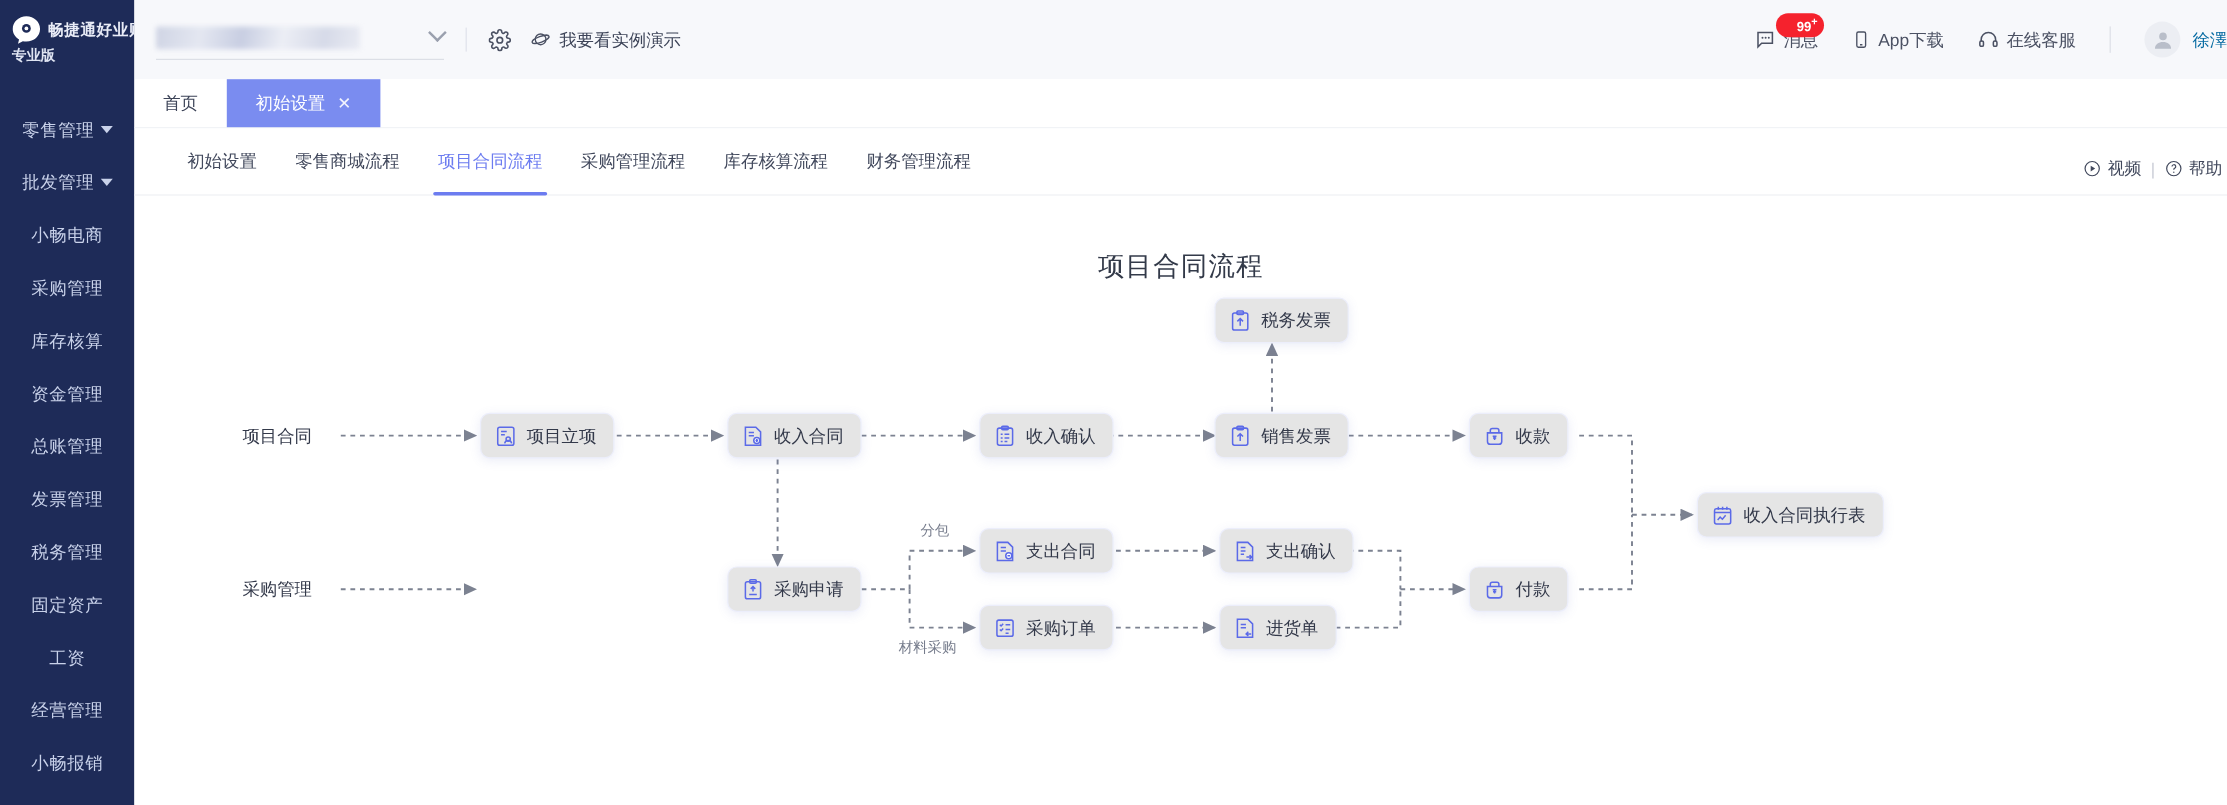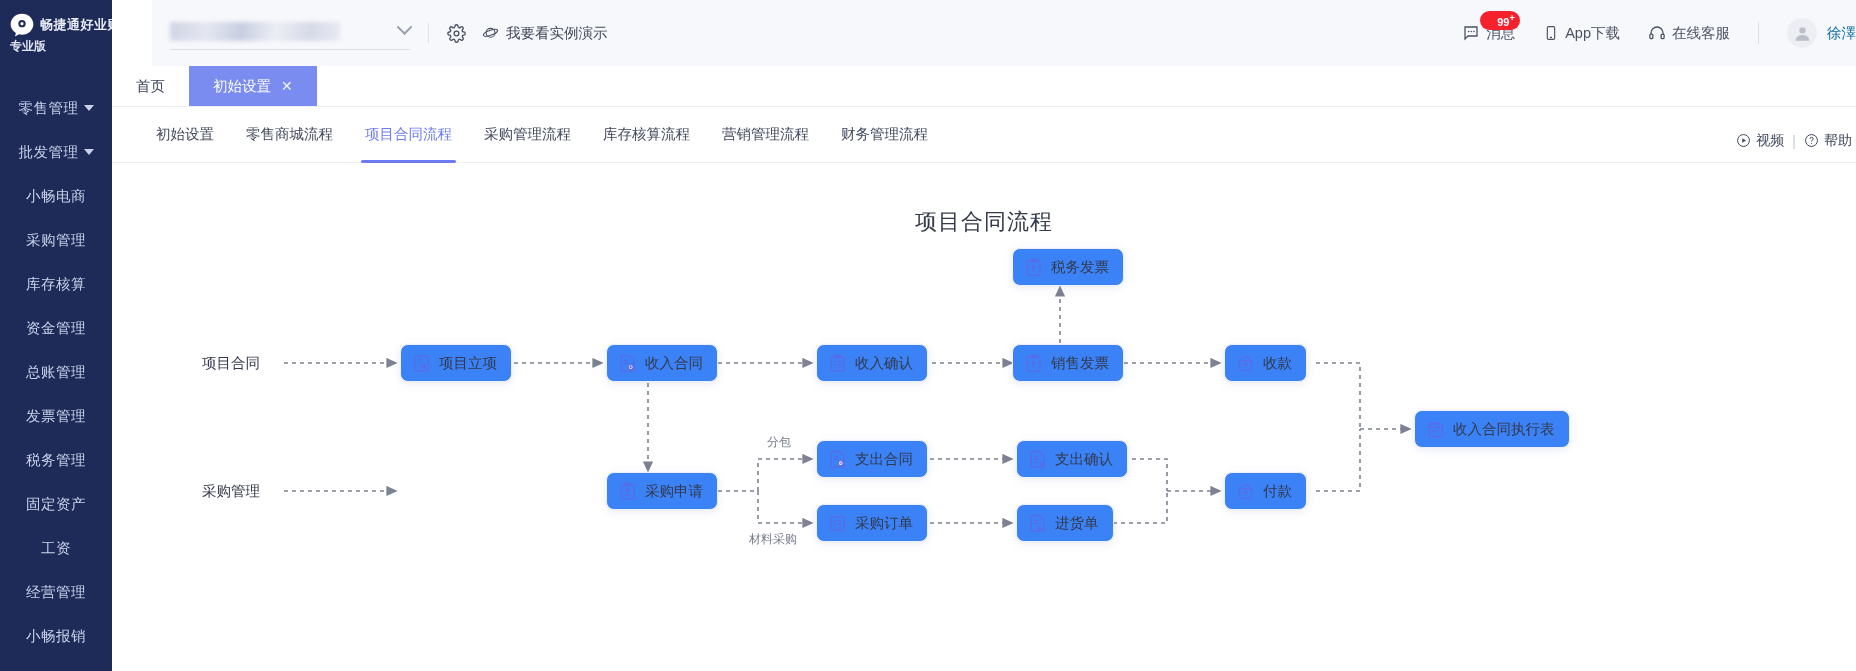--- a/index.html
+++ b/index.html
@@ -37,21 +37,21 @@
   }
   .caret-down {
     width: 0; height: 0; border-left: 5px solid transparent;
     border-right: 5px solid transparent; border-top: 6px solid #c9d2ea;
     display: inline-block;
   }
 
   
   .header {
     position: absolute; left: 112px; top: 0; right: 0; height: 66px;
-    background: #f7f8fb; display: flex; align-items: center; margin-left: 40px;
+    background: #f7f8fb; display: flex; align-items: center;
   }
   .hdr-left { display: flex; align-items: center; flex: 0 0 auto; }
   .org-select {
     width: 240px; margin-left: 18px; height: 34px;
     border-bottom: 1px solid #dcdfe6;
     display: flex; align-items: center; justify-content: space-between;
     cursor: pointer; padding-bottom: 2px;
   }
   .org-blur {
     width: 170px; height: 19px; border-radius: 2px;
@@ -121,21 +121,21 @@
   .ctabs-right .lnk { display: flex; align-items: center; gap: 5px; cursor: pointer; white-space: nowrap; }
   .ctabs-right .divider { color: #c9ccd6; }
 
   
   .diagram-title {
     text-align: center; font-size: 22px; color: #333a49; margin-top: 44px;
     letter-spacing: 1px;
   }
   .canvas { position: absolute; left: 0; top: 0; width: 1744px; height: 564px; }
   .node {
-    position: absolute; height: 38px; background: #3b82f6;
+    position: absolute; height: 38px; background: #e5e5e5;
     border: 1px solid #eceefb; border-radius: 8px;
     box-shadow: 0 2px 9px rgba(96,106,190,.13);
     display: flex; align-items: center; gap: 8px;
     padding: 0 14px 0 11px; cursor: pointer; white-space: nowrap;
   }
   .node .nlabel { font-size: 14.5px; color: #33394a; }
   .node .nicon { width: 19px; height: 19px; flex: 0 0 19px; display: block; }
   .lane-label {
     position: absolute; font-size: 14.5px; color: #33394a; white-space: nowrap;
   }
@@ -290,23 +290,20 @@
       <div class="ctab active">
           <span>项目合同流程</span>
         </div>
       <div class="ctab">
           <span>采购管理流程</span>
         </div>
       <div class="ctab">
           <span>库存核算流程</span>
         </div>
       <div class="ctab">
-          <span>营销管理流程</span>
-        </div>
-      <div class="ctab">
           <span>财务管理流程</span>
         </div>
 
       <div class="ctabs-right">
         <div class="lnk">
           <svg width="15" height="15" viewBox="0 0 24 24" fill="none" stroke="#41485c" stroke-width="1.6">
             <circle cx="12" cy="12" r="9.5"></circle>
             <path d="M10 8.3l6 3.7-6 3.7z" fill="#41485c" stroke="none"></path>
           </svg>
           <span>视频</span>

